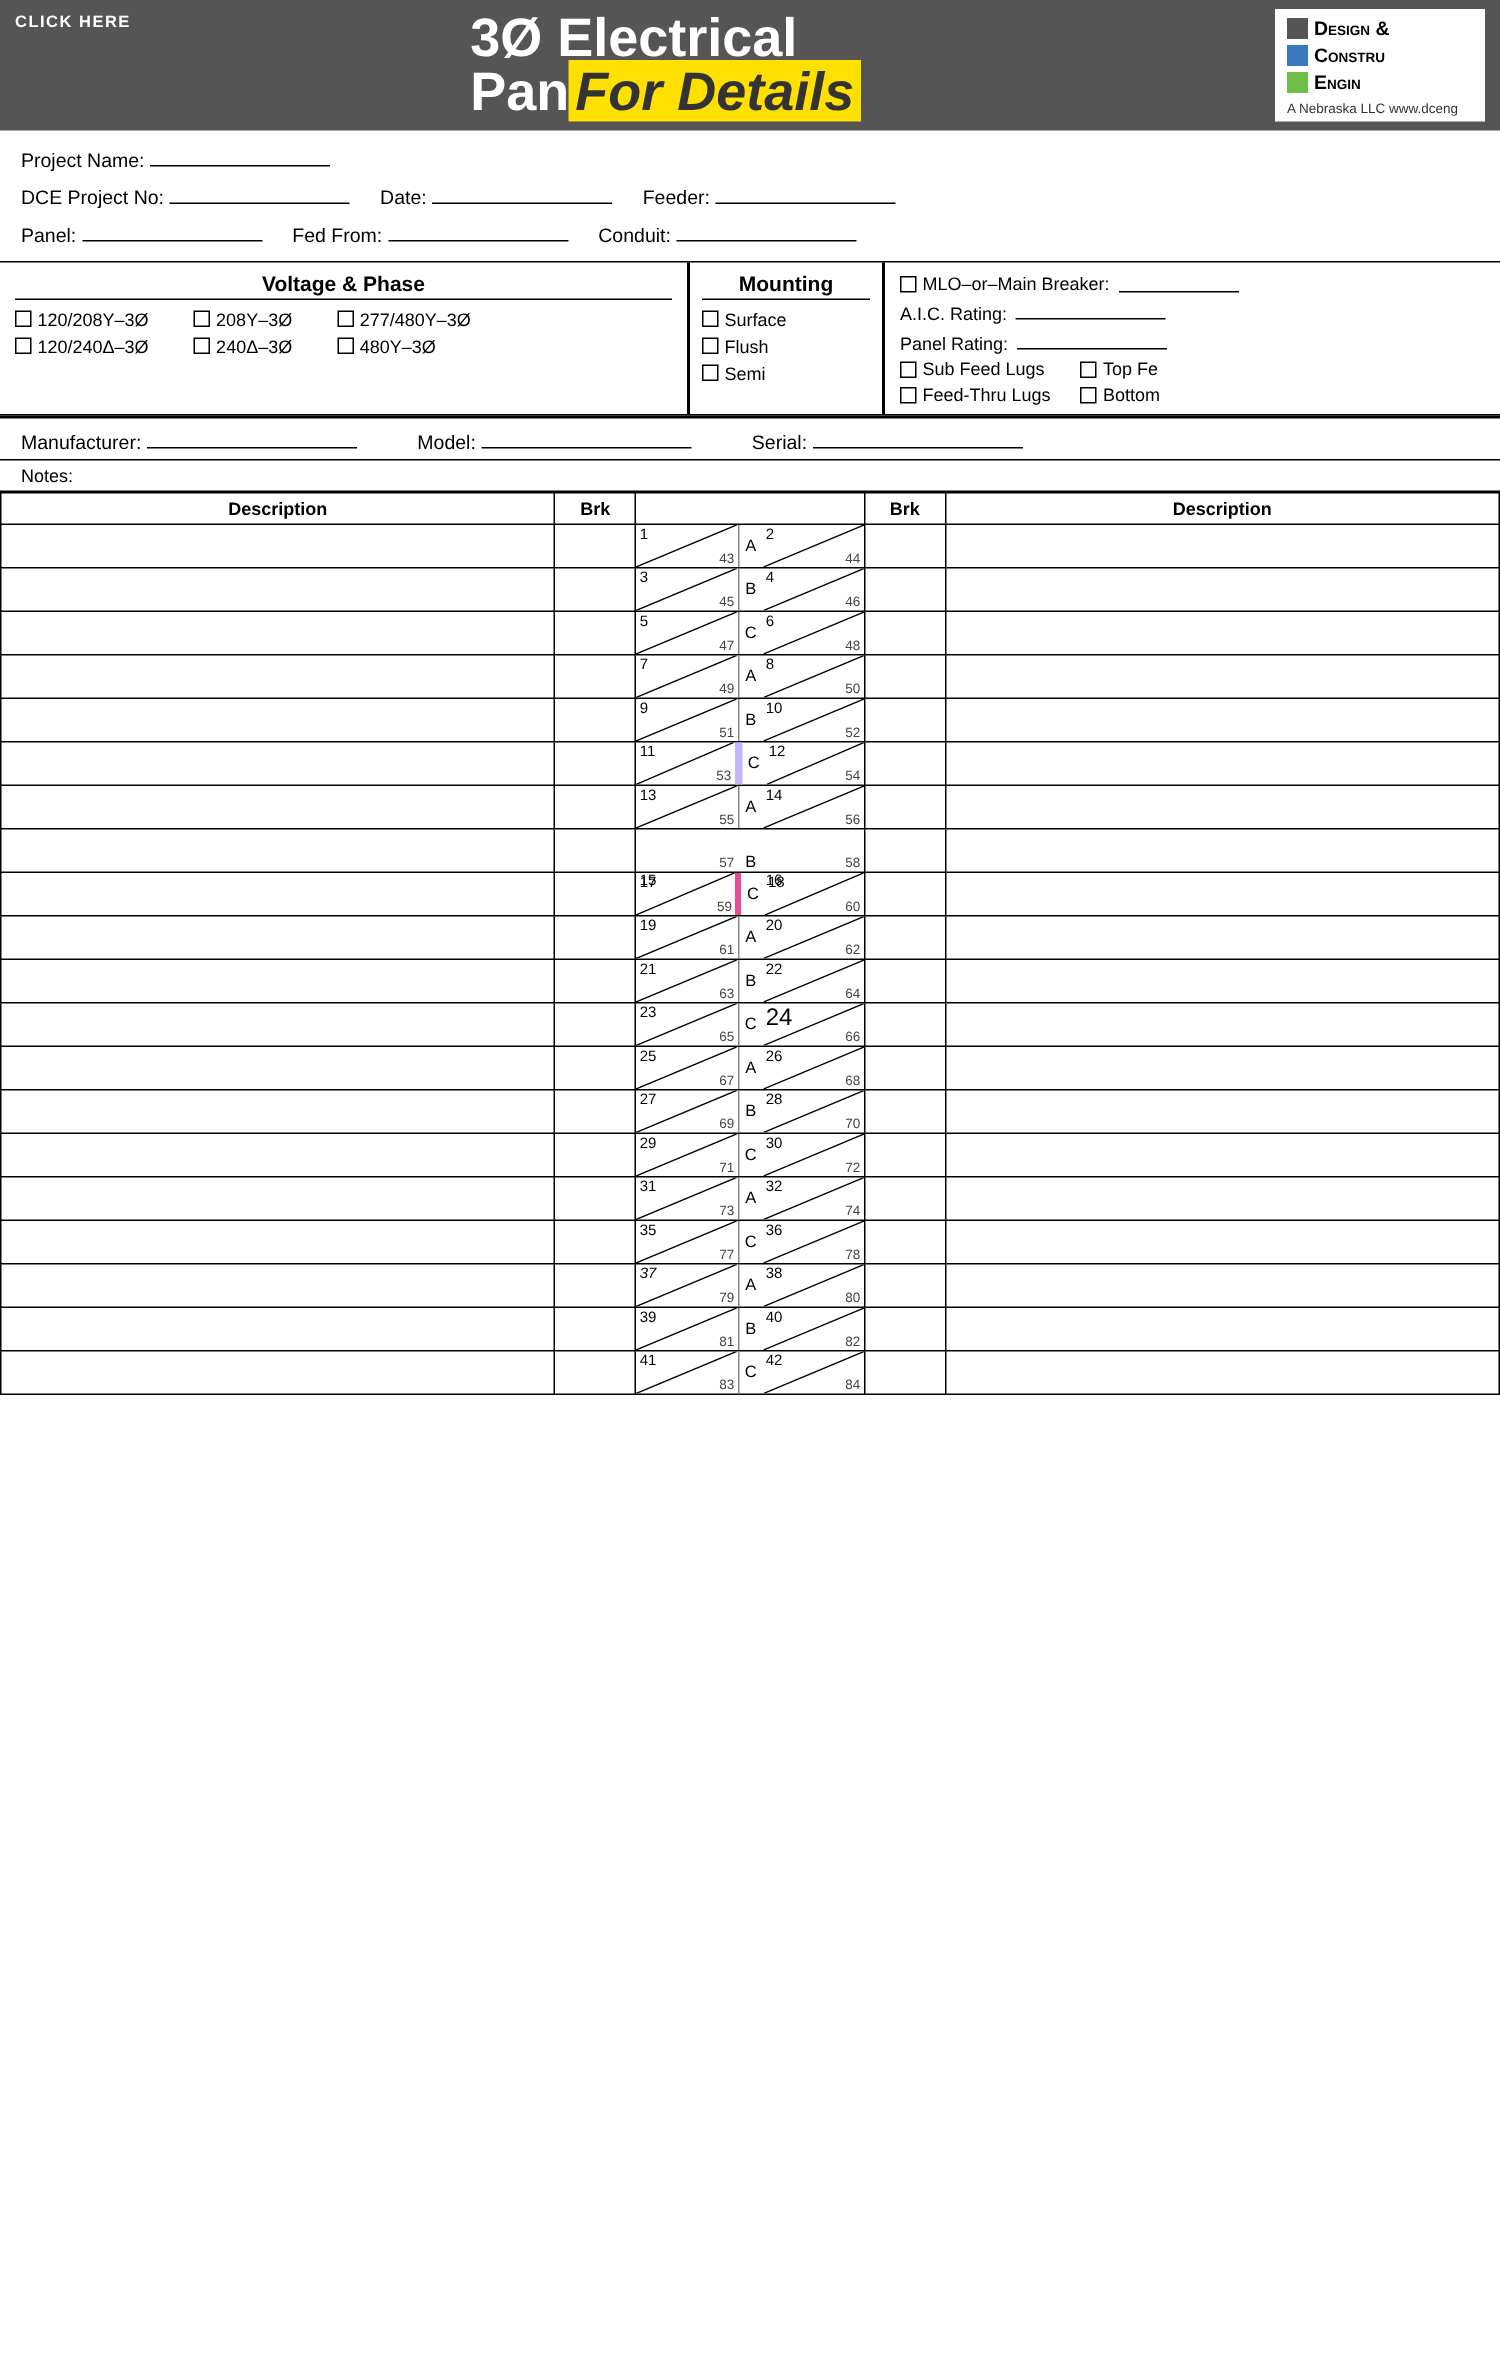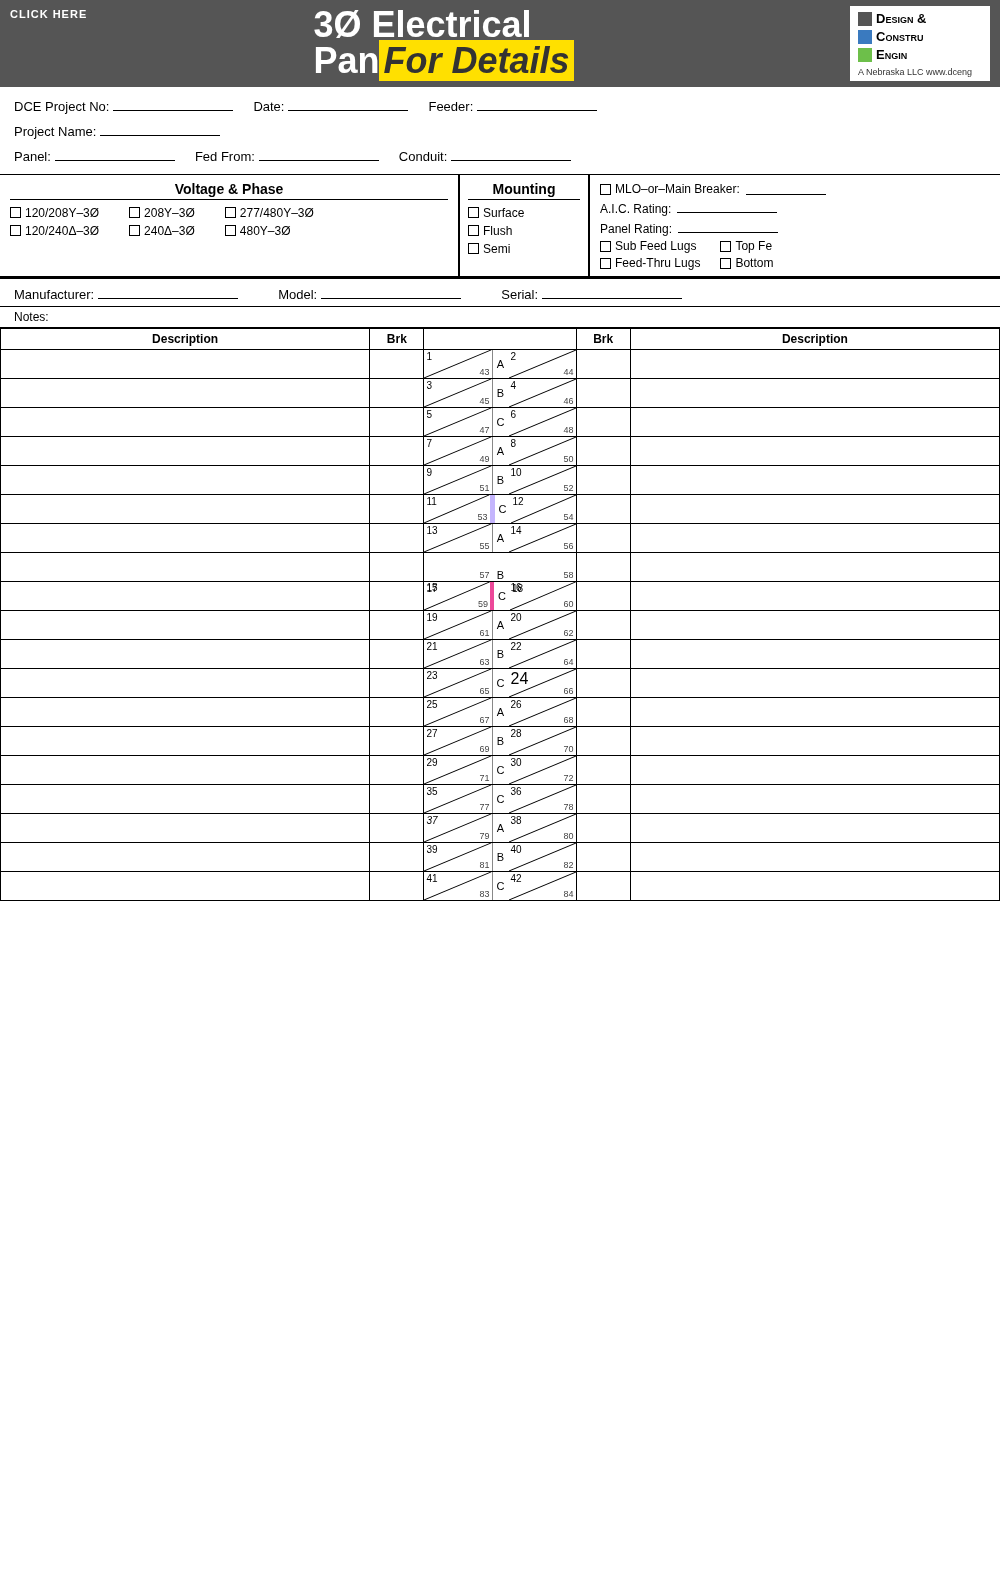--- a/index.html
+++ b/index.html
@@ -227,36 +227,36 @@
       <span class="logo-box-3"></span>
       <span>Engin</span>
     </div>
     <div class="logo-sub">A Nebraska LLC  www.dceng</div>
   </div>
 </div>
 
 <div class="form-section">
   <div class="form-row">
     <div class="form-field">
+      <label>Project Name:</label>
+      <span class="underline underline-long"></span>
+    </div>
+  </div>
+  <div class="form-row">
+    <div class="form-field">
       <label>DCE Project No:</label>
       <span class="underline underline-short"></span>
     </div>
     <div class="form-field">
       <label>Date:</label>
       <span class="underline underline-medium"></span>
     </div>
     <div class="form-field">
       <label>Feeder:</label>
       <span class="underline underline-medium"></span>
-    </div>
-  </div>
-  <div class="form-row">
-    <div class="form-field">
-      <label>Project Name:</label>
-      <span class="underline underline-long"></span>
     </div>
   </div>
   <div class="form-row">
     <div class="form-field">
       <label>Panel:</label>
       <span class="underline underline-medium"></span>
     </div>
     <div class="form-field">
       <label>Fed From:</label>
       <span class="underline underline-medium"></span>
@@ -774,20 +774,45 @@
   </tr>
         <tr class="data-row">
     <td style="height:28px; padding:2px 4px;"></td>
     <td style="text-align:center; height:28px;"></td>
     <td class="center-td" style="height:28px; padding:0;">
       <div style="display:flex; height:28px; align-items:stretch;">
         <div style="flex:1; position:relative; border-right:1px solid #888; min-width:38px;">
           <svg viewBox="0 0 38 28" style="position:absolute;top:0;left:0;width:100%;height:100%;" preserveAspectRatio="none">
             <line x1="0" y1="28" x2="38" y2="0" stroke="#000" stroke-width="0.8"></line>
           </svg>
+          <span style="position:absolute;top:1px;left:2px;font-size:10px;">31</span>
+          <span style="position:absolute;bottom:1px;right:2px;font-size:9px;color:#444;">73</span>
+        </div>
+        <div style="width:16px; display:flex; align-items:center; justify-content:center; font-size:11px; flex-shrink:0;">A</div>
+        <div style="flex:1; position:relative; min-width:38px;">
+          <svg viewBox="0 0 38 28" style="position:absolute;top:0;left:0;width:100%;height:100%;" preserveAspectRatio="none">
+            <line x1="0" y1="28" x2="38" y2="0" stroke="#000" stroke-width="0.8"></line>
+          </svg>
+          <span style="position:absolute;top:1px;left:2px;font-size:10px;">32</span>
+          <span style="position:absolute;bottom:1px;right:2px;font-size:9px;color:#444;">74</span>
+        </div>
+      </div>
+    </td>
+    <td style="text-align:center; height:28px;"></td>
+    <td style="height:28px; padding:2px 4px;"></td>
+  </tr>
+        <tr class="data-row">
+    <td style="height:28px; padding:2px 4px;"></td>
+    <td style="text-align:center; height:28px;"></td>
+    <td class="center-td" style="height:28px; padding:0;">
+      <div style="display:flex; height:28px; align-items:stretch;">
+        <div style="flex:1; position:relative; border-right:1px solid #888; min-width:38px;">
+          <svg viewBox="0 0 38 28" style="position:absolute;top:0;left:0;width:100%;height:100%;" preserveAspectRatio="none">
+            <line x1="0" y1="28" x2="38" y2="0" stroke="#000" stroke-width="0.8"></line>
+          </svg>
           <span style="position:absolute;top:1px;left:2px;font-size:10px;">35</span>
           <span style="position:absolute;bottom:1px;right:2px;font-size:9px;color:#444;">77</span>
         </div>
         <div style="width:16px; display:flex; align-items:center; justify-content:center; font-size:11px; flex-shrink:0;">C</div>
         <div style="flex:1; position:relative; min-width:38px;">
           <svg viewBox="0 0 38 28" style="position:absolute;top:0;left:0;width:100%;height:100%;" preserveAspectRatio="none">
             <line x1="0" y1="28" x2="38" y2="0" stroke="#000" stroke-width="0.8"></line>
           </svg>
           <span style="position:absolute;top:1px;left:2px;font-size:10px;">36</span>
           <span style="position:absolute;bottom:1px;right:2px;font-size:9px;color:#444;">78</span>

